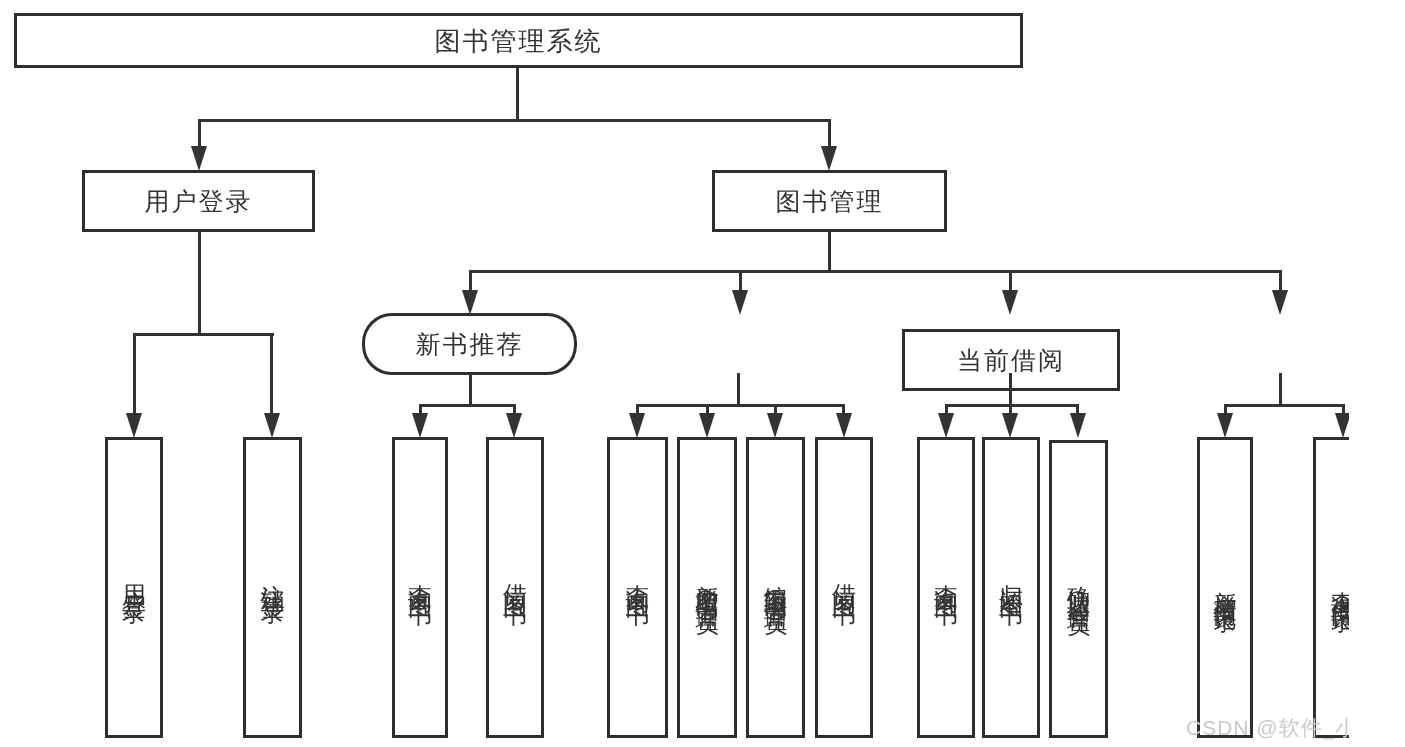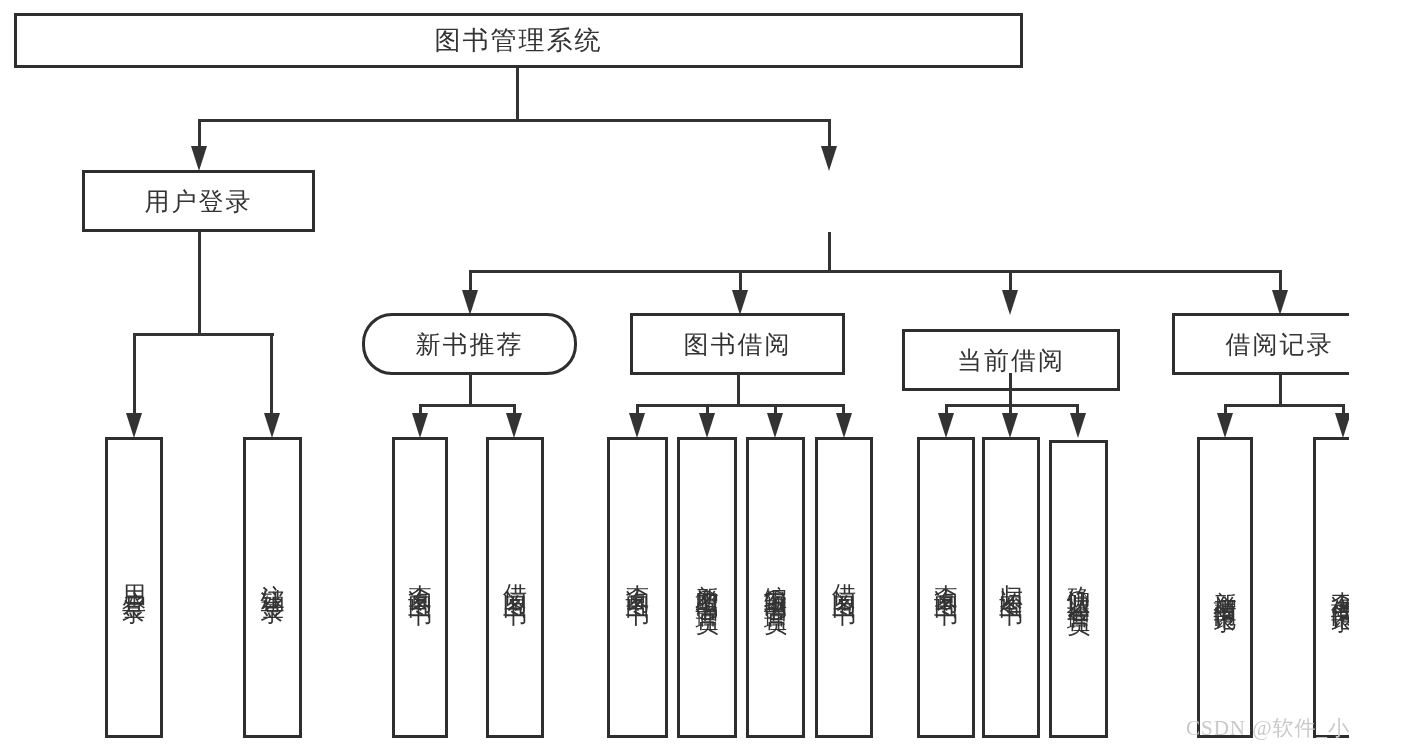--- a/index.html
+++ b/index.html
@@ -1,18 +1,18 @@
 <!DOCTYPE html>
 <html><head>
 <meta charset="utf-8">
 <style>
   html,body{margin:0;padding:0;background:#ffffff;}
   .canvas{
     position:relative;width:1349px;height:747px;background:#ffffff;overflow:hidden;
-    font-family:Liberation Serif, serif;color:#333333;
+    font-family:Liberation Sans, sans-serif;color:#333333;
   }
   .box{
     position:absolute;box-sizing:border-box;border:3px solid #2e2e2e;background:#ffffff;
     display:flex;align-items:center;justify-content:center;
     font-size:25px;letter-spacing:2px;color:#333333;line-height:1;
   }
   .box.title{font-size:26px;}
   .leaf{
     writing-mode:vertical-rl;
     font-size:24px;letter-spacing:6px;line-height:1;
@@ -40,43 +40,42 @@
   <div class="box title" style="left:14px;top:13px;width:1009px;height:55px;">图书管理系统</div>
 
   <div class="vline" style="left:516px;top:68px;height:53px;"></div>
   <div class="hline" style="left:198px;top:119px;width:633px;"></div>
   <div class="vline" style="left:198px;top:119px;height:31px;"></div>
   <div class="vline" style="left:828px;top:119px;height:31px;"></div>
   <div class="arrowhead" style="left:191px;top:146px;"></div>
   <div class="arrowhead" style="left:821px;top:146px;"></div>
 
   <div class="box" style="left:82px;top:170px;width:233px;height:62px;">用户登录</div>
+  <div class="box" style="left:712px;top:170px;width:235px;height:62px;">图书管理</div>
 
   <div class="vline" style="left:198px;top:232px;height:103px;"></div>
   <div class="hline" style="left:133px;top:333px;width:141px;"></div>
   <div class="vline" style="left:133px;top:333px;height:84px;"></div>
   <div class="vline" style="left:270px;top:333px;height:84px;"></div>
   <div class="arrowhead" style="left:126px;top:413px;"></div>
   <div class="arrowhead" style="left:264px;top:413px;"></div>
 
   <div class="vline" style="left:828px;top:232px;height:40px;"></div>
   <div class="hline" style="left:469px;top:270px;width:813px;"></div>
   <div class="vline" style="left:469px;top:270px;height:23px;"></div>
   <div class="vline" style="left:739px;top:270px;height:23px;"></div>
   <div class="vline" style="left:1009px;top:270px;height:23px;"></div>
   <div class="vline" style="left:1279px;top:270px;height:23px;"></div>
   <div class="arrowhead" style="left:462px;top:290px;"></div>
   <div class="arrowhead" style="left:732px;top:290px;"></div>
   <div class="arrowhead" style="left:1002px;top:290px;"></div>
   <div class="arrowhead" style="left:1272px;top:290px;"></div>
 
   <div class="box" style="left:362px;top:313px;width:215px;height:62px;border-radius:30px;">新书推荐</div>
-  <div class="box" style="left:630px;top:313px;width:215px;height:62px;">图书借阅</div>
   <div class="box" style="left:902px;top:313px;width:218px;height:62px;margin-top:16px;">当前借阅</div>
-  <div class="box" style="left:1172px;top:313px;width:215px;height:62px;">借阅记录</div>
 
   <div class="vline" style="left:469px;top:373px;height:33px;"></div>
   <div class="hline" style="left:419px;top:404px;width:97px;"></div>
   <div class="vline" style="left:419px;top:404px;height:14px;"></div>
   <div class="vline" style="left:513px;top:404px;height:14px;"></div>
   <div class="arrowhead" style="left:412px;top:413px;"></div>
   <div class="arrowhead" style="left:506px;top:413px;"></div>
 
   <div class="vline" style="left:737px;top:373px;height:33px;"></div>
   <div class="hline" style="left:636px;top:404px;width:209px;"></div>

